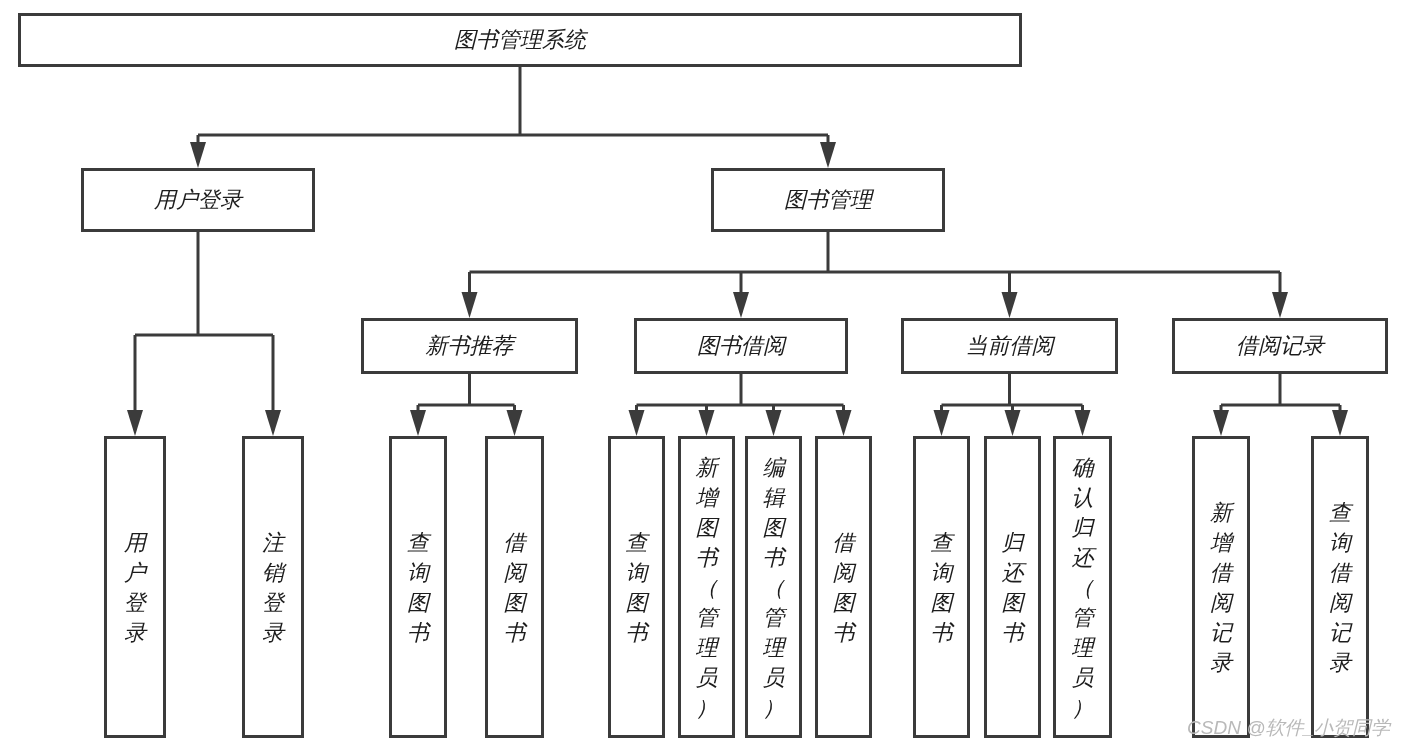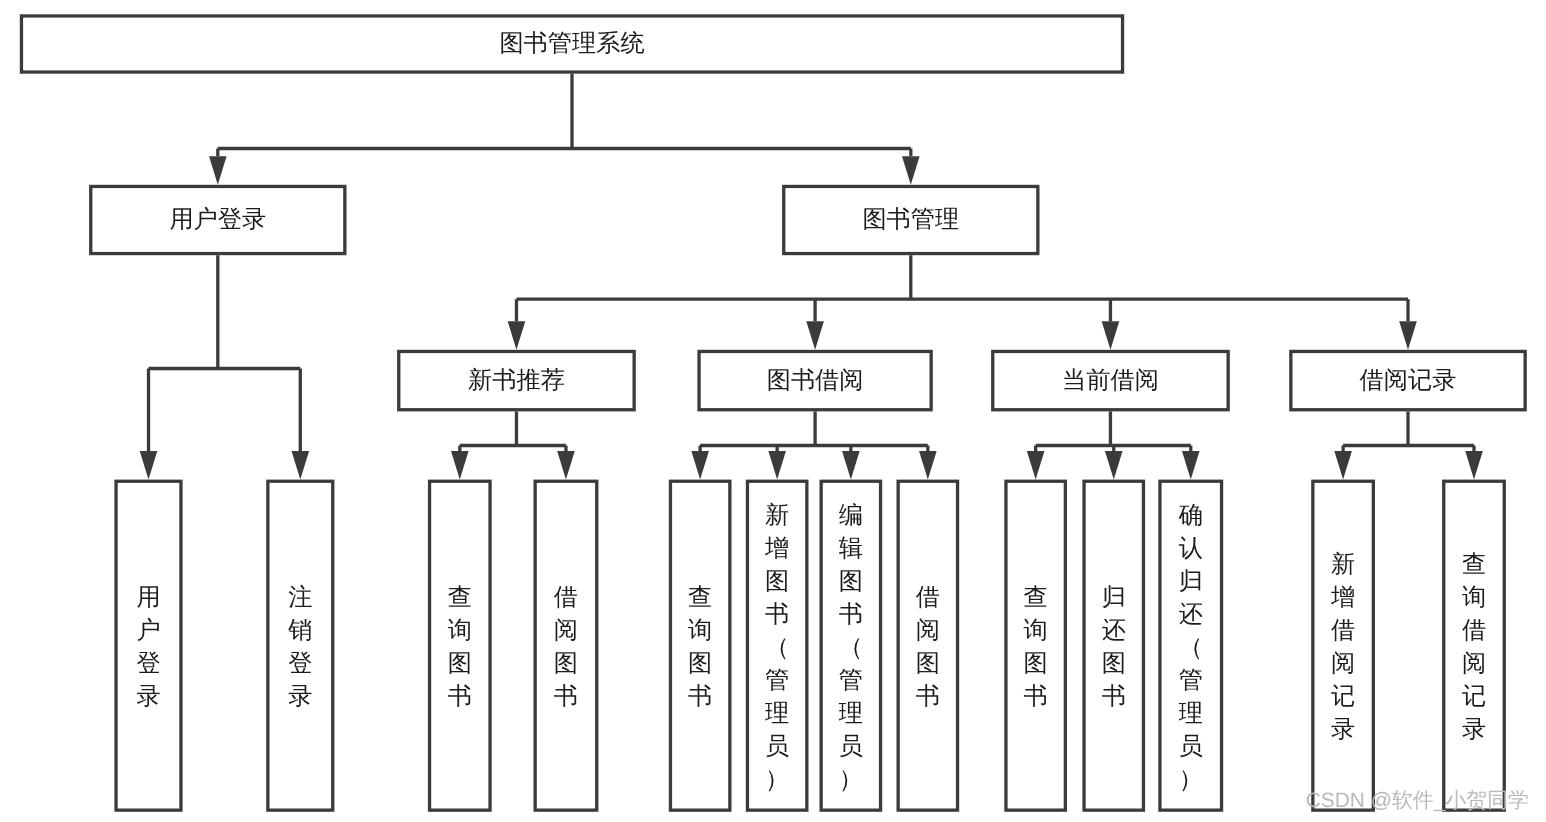--- a/index.html
+++ b/index.html
@@ -11,20 +11,21 @@
     width: 1405px;
     height: 747px;
     font-family: "Liberation Sans", "DejaVu Sans", sans-serif;
     overflow: hidden;
     position: relative;
   }
   #diagram-root {
     position: relative;
     width: 1405px;
     height: 648px;
+    font-style: italic;
   }
   svg.diagram-canvas {
     position: absolute;
     left: 0;
     top: 0;
     width: 1405px;
     height: 747px;
     display: block;
   }
   .node-box {

